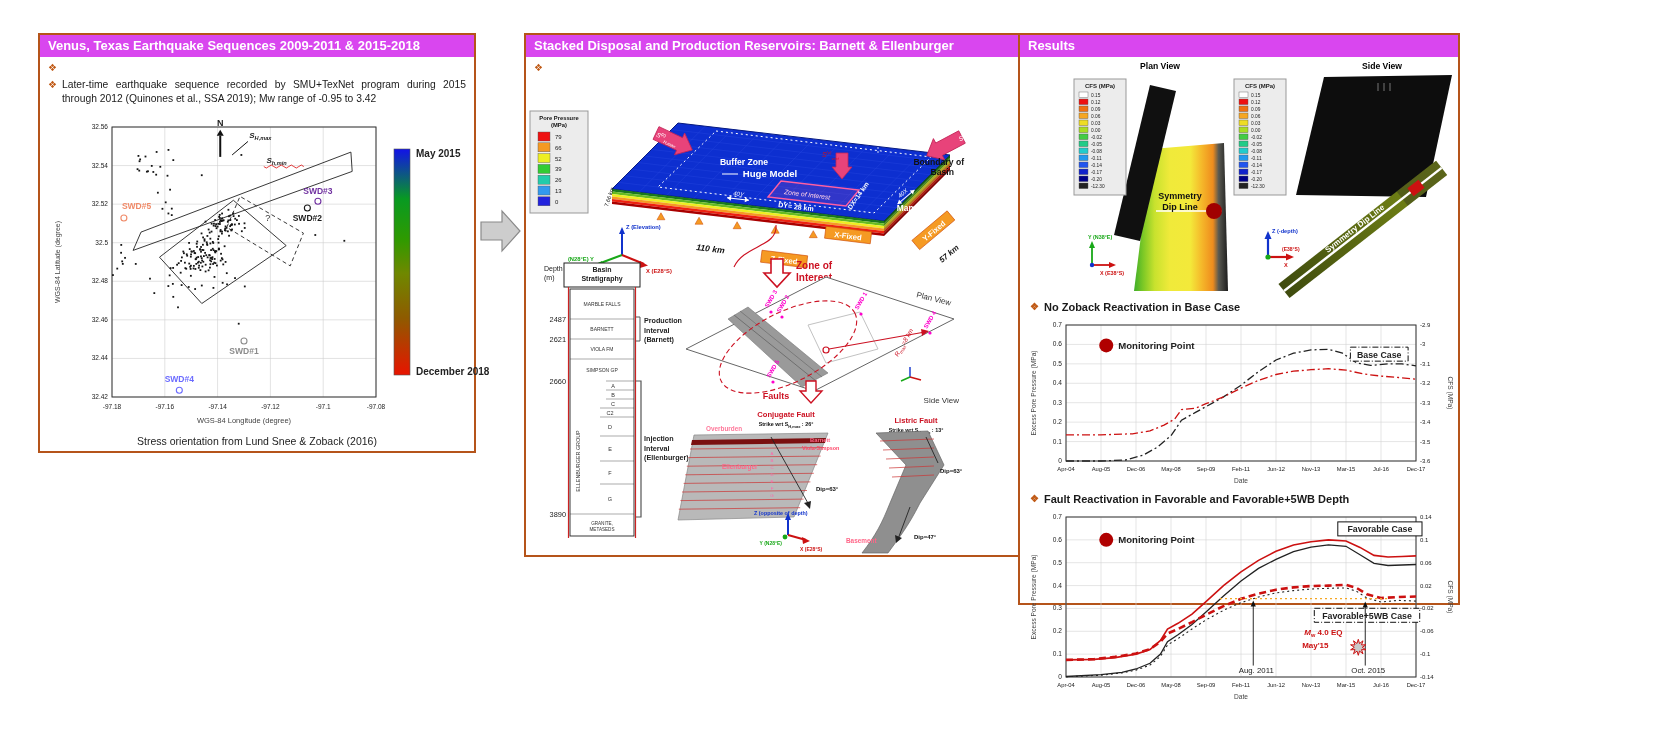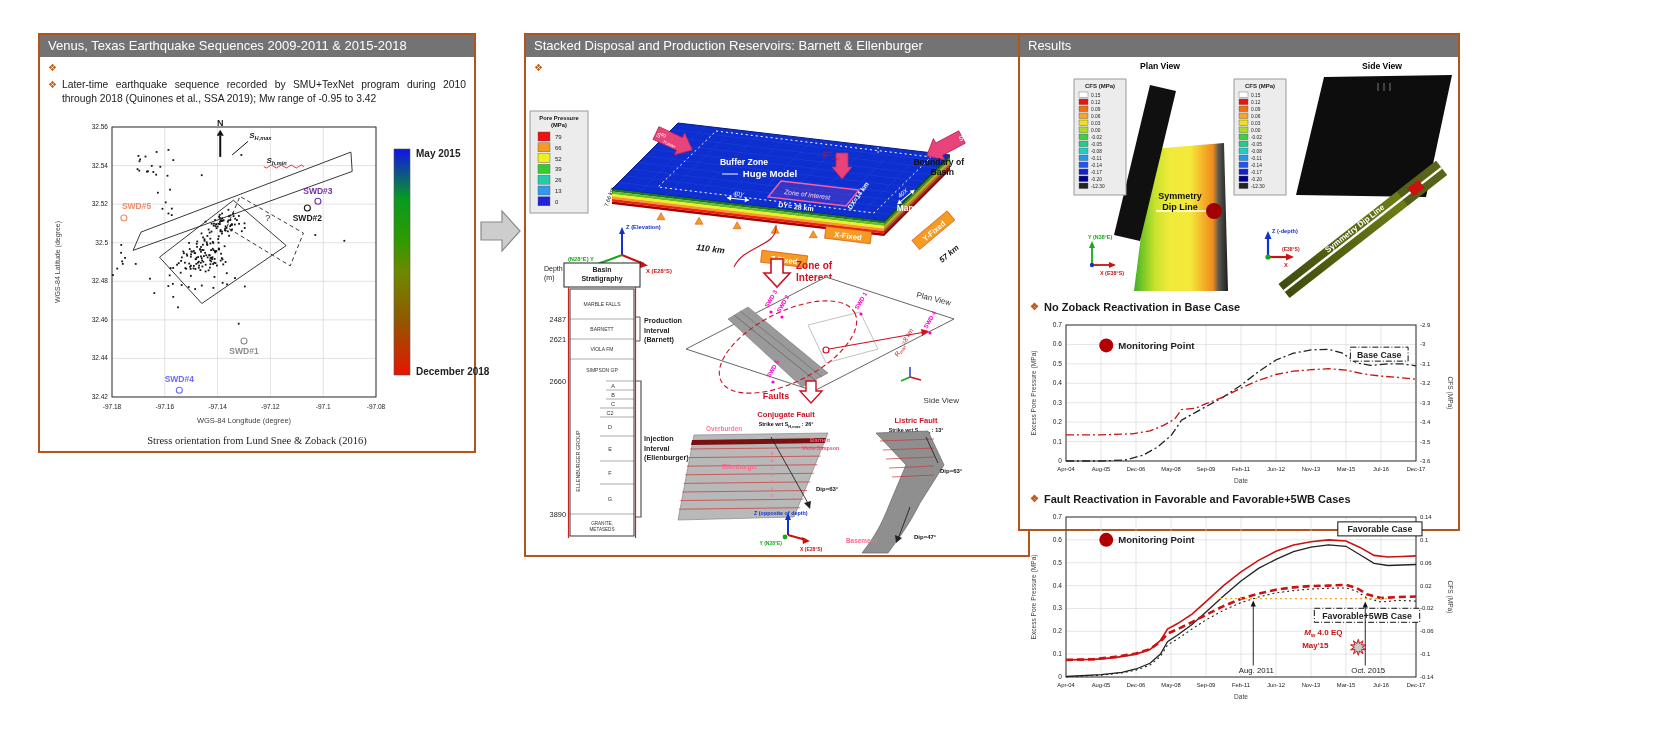--- a/index.html
+++ b/index.html
@@ -1,45 +1,45 @@
 <!DOCTYPE html>
 <html><head>
 <meta charset="utf-8">
 <style>
   html,body{margin:0;padding:0;}
   body{width:1673px;height:755px;position:relative;background:#fff;
        font-family:"Liberation Sans",sans-serif;color:#1a1a1a;overflow:hidden;}
   .panel{position:absolute;border:2px solid #b5541a;background:#fff;box-sizing:border-box;}
   #panel-left{left:38px;top:33px;width:438px;height:420px;}
   #panel-middle{left:524px;top:33px;width:506px;height:524px;}
-  #panel-right{left:1018px;top:33px;width:442px;height:498px;}
-  .panel-header{background:#737373;color:#fff;font-weight:normal;font-size:13px;
+  #panel-right{left:1018px;top:33px;width:442px;height:572px;}
+  .panel-header{background:#d946ef;color:#fff;font-weight:bold;font-size:13px;
                 padding:3px 8px;height:16px;line-height:16px;}
   .panel-body{position:relative;width:100%;}
   .bullet{display:flex;gap:5px;font-size:10.3px;line-height:1.32;text-align:justify;
           padding:4px 8px 0 8px;}
   .diam{color:#c05a16;font-size:10px;flex:0 0 auto;}
-  .map-caption{position:absolute;left:0;width:100%;text-align:center;font-size:10.5px;color:#222;font-family:Liberation Serif, serif;}
+  .map-caption{position:absolute;left:0;width:100%;text-align:center;font-size:10.5px;color:#222;}
   .sec-head{position:absolute;display:flex;gap:5px;font-weight:bold;font-size:11px;}
   .flow-arrow{position:absolute;}
   svg{position:absolute;overflow:visible;}
   text{font-family:"Liberation Sans",sans-serif;}
 </style>
 </head>
 <body>
 
 <div class="panel" id="panel-left">
   <div class="panel-header">Venus, Texas Earthquake Sequences 2009-2011 &amp; 2015-2018</div>
   <div class="panel-body">
     <div class="bullet">
       <span class="diam">❖</span>
     </div>
     <div class="bullet">
       <span class="diam">❖</span>
-      <span>Later-time earthquake sequence recorded by SMU+TexNet program during 2010 through 2018 (Quinones et al., SSA 2019); Mw range of -0.95 to 3.42</span>
+      <span>Later-time earthquake sequence recorded by SMU+TexNet program during 2015 through 2012 (Quinones et al., SSA 2019); Mw range of -0.95 to 3.42</span>
     </div>
     <svg id="map-svg" style="left:6px;top:64px;" width="426" height="310" viewBox="0 0 426 310">
         <line x1="66" y1="6" x2="66" y2="276" stroke="#cfcfcf" stroke-width="0.6"></line>
         <text x="66" y="288" font-size="6.5" fill="#222" text-anchor="middle" name="x-tick-label">-97.18</text>
         <line x1="118.80000000002252" y1="6" x2="118.80000000002252" y2="276" stroke="#cfcfcf" stroke-width="0.6"></line>
         <text x="118.80000000002252" y="288" font-size="6.5" fill="#222" text-anchor="middle" name="x-tick-label">-97.16</text>
         <line x1="171.60000000000753" y1="6" x2="171.60000000000753" y2="276" stroke="#cfcfcf" stroke-width="0.6"></line>
         <text x="171.60000000000753" y="288" font-size="6.5" fill="#222" text-anchor="middle" name="x-tick-label">-97.14</text>
         <line x1="224.3999999999925" y1="6" x2="224.3999999999925" y2="276" stroke="#cfcfcf" stroke-width="0.6"></line>
         <text x="224.3999999999925" y="288" font-size="6.5" fill="#222" text-anchor="middle" name="x-tick-label">-97.12</text>
@@ -829,21 +829,21 @@
         <polyline points="42.0,144.0 77.0,144.0 101.5,143.0 119.0,138.2 133.0,130.4 147.0,118.7 157.5,103.2 171.5,95.4 182.0,89.6 199.5,79.9 217.0,68.2 234.5,54.6 252.0,43.0 269.5,36.2 287.0,32.9 304.5,32.3 318.5,36.2 332.5,45.9 346.5,48.4 364.0,46.9 378.0,46.9 392.0,48.8" fill="none" stroke="#222222" stroke-width="1.3" stroke-dasharray="8 3 2 3"></polyline>
         <polyline points="42.0,117.8 77.0,117.8 108.5,116.8 126.0,113.9 140.0,108.1 150.5,102.2 157.5,92.5 171.5,91.2 182.0,86.7 199.5,79.9 217.0,71.1 234.5,63.4 252.0,57.5 269.5,54.2 287.0,52.7 304.5,51.7 322.0,53.1 339.5,57.0 357.0,59.1 374.5,60.5 392.0,62.2" fill="none" stroke="#cc1111" stroke-width="1.3" stroke-dasharray="8 3 2 3"></polyline>
         <circle cx="82.25" cy="28.400000000000002" r="7" fill="#b00000"></circle>
         <text x="94.25" y="31.900000000000002" font-size="9.6" fill="#222" font-weight="bold" name="monitoring-point-label">Monitoring Point</text>
         <rect x="326.3999999999999" y="30.14285714285713" width="57.699999999999996" height="14" fill="#fff" stroke="#111" stroke-width="1" stroke-dasharray="6 2 1 2"></rect>
         <text x="355.24999999999994" y="40.54285714285713" font-size="8.8" fill="#222" font-weight="bold" text-anchor="middle" name="case-label">Base Case</text>
       </svg>
 
     <div class="sec-head" style="left:10px;top:436px;">
       <span class="diam">❖</span>
-      <span>Fault Reactivation in Favorable and Favorable+5WB Cases</span>
+      <span>Fault Reactivation in Favorable and Favorable+5WB Depth</span>
     </div>
     <svg id="chart2-svg" style="left:4px;top:452px;" width="430" height="194" viewBox="0 0 430 194">
         <line x1="42" y1="8" x2="42" y2="168" stroke="#d4d4d4" stroke-width="0.6"></line>
         <text x="42" y="178" font-size="5.8" fill="#222" text-anchor="middle" name="x-tick-label">Apr-04</text>
         <line x1="77" y1="8" x2="77" y2="168" stroke="#d4d4d4" stroke-width="0.6"></line>
         <text x="77" y="178" font-size="5.8" fill="#222" text-anchor="middle" name="x-tick-label">Aug-05</text>
         <line x1="112" y1="8" x2="112" y2="168" stroke="#d4d4d4" stroke-width="0.6"></line>
         <text x="112" y="178" font-size="5.8" fill="#222" text-anchor="middle" name="x-tick-label">Dec-06</text>
         <line x1="147" y1="8" x2="147" y2="168" stroke="#d4d4d4" stroke-width="0.6"></line>
         <text x="147" y="178" font-size="5.8" fill="#222" text-anchor="middle" name="x-tick-label">May-08</text>

